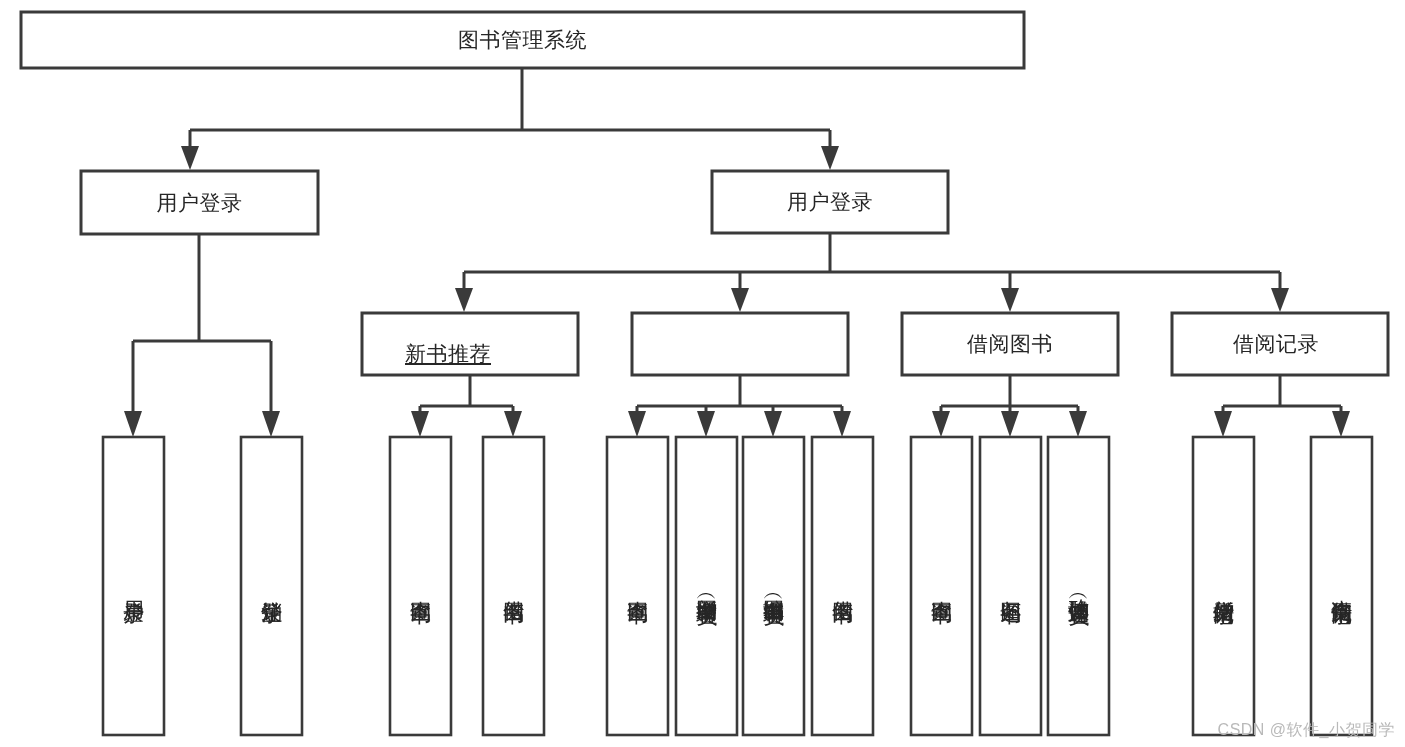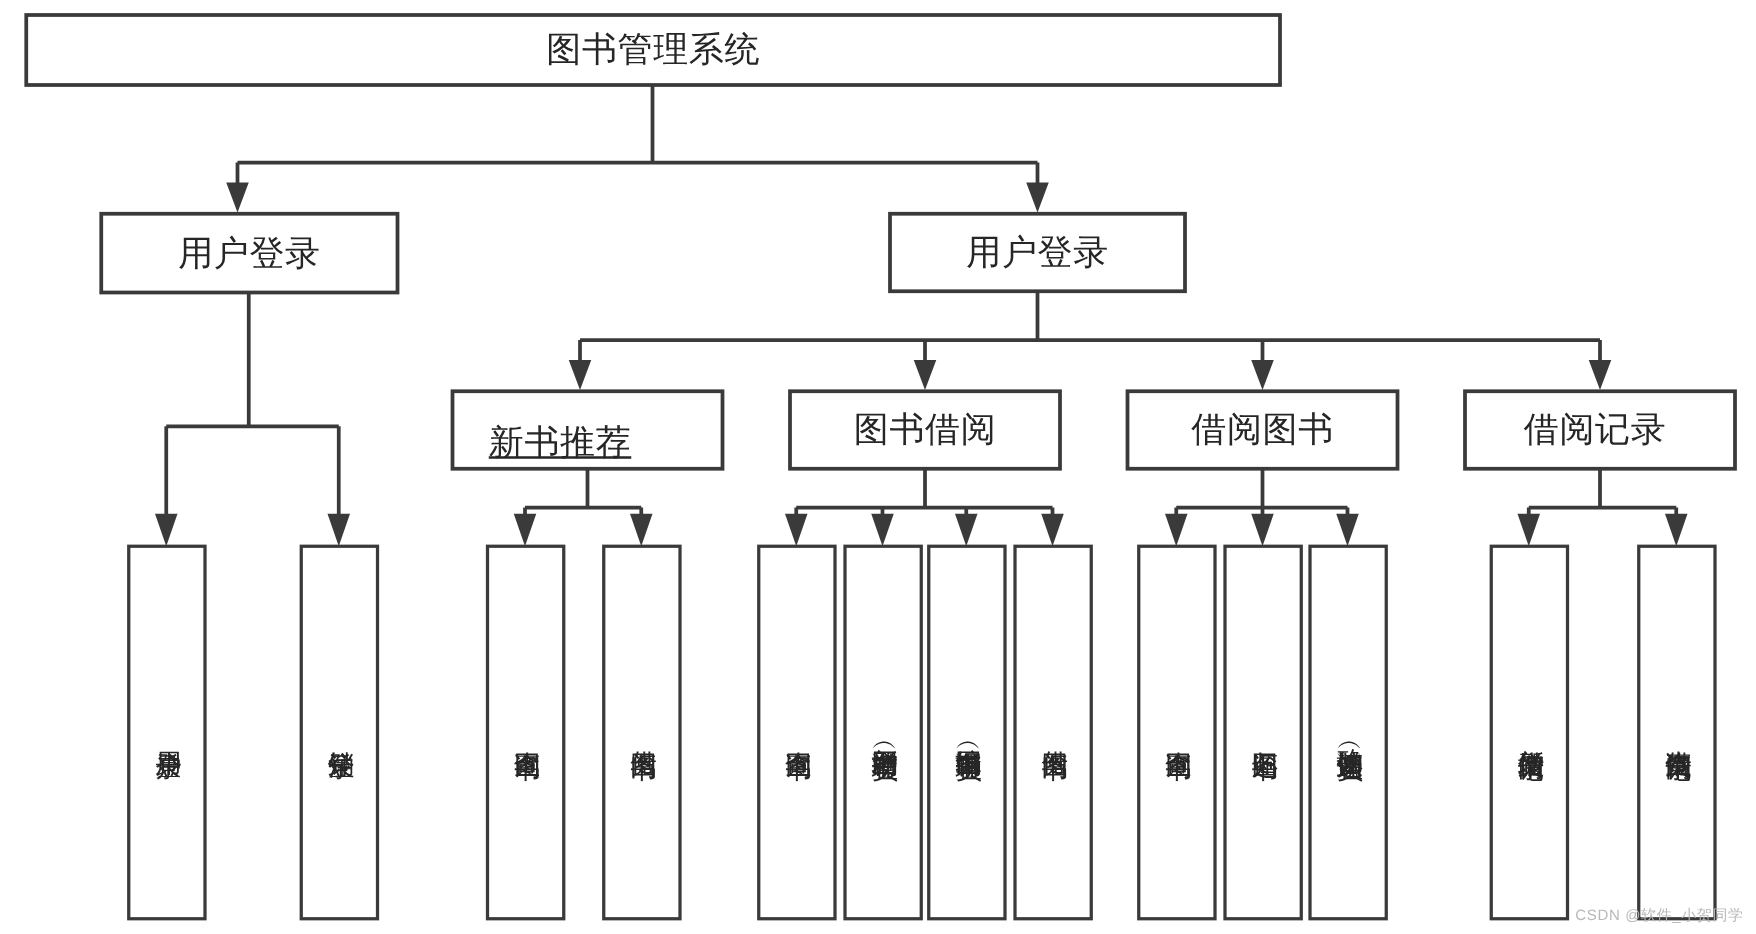--- a/index.html
+++ b/index.html
@@ -45,21 +45,21 @@
   .arrow-head {
     fill: #3a3a3a;
     stroke: none;
   }
   .node-label-h {
     position: absolute;
     display: flex;
     align-items: center;
     justify-content: center;
     color: #262626;
-    font-size: 28px;
+    font-size: 21px;
     line-height: 1.2;
     letter-spacing: 0.5px;
     white-space: nowrap;
     pointer-events: none;
   }
   .node-label-v {
     position: absolute;
     display: flex;
     align-items: center;
     justify-content: center;
@@ -69,21 +69,21 @@
     writing-mode: vertical-rl;
     text-orientation: upright;
     -webkit-text-orientation: upright;
     line-height: 1.08;
     pointer-events: none;
   }
   #watermark {
     position: absolute;
     right: 10px;
     bottom: 6px;
-    font-size: 12px;
+    font-size: 16px;
     color: #b9b9b9;
     letter-spacing: 0.5px;
     white-space: nowrap;
     font-family: "Liberation Sans", "DejaVu Sans", sans-serif;
   }
 </style>
 </head>
 <body>
 
 <div id="diagram-root">
@@ -193,21 +193,20 @@
   </svg>
 
   <div class="node-label-h" style="left:21px; top:12px; width:1003px; height:56px;">图书管理系统</div>
 
   <div class="node-label-h" style="left:81px; top:171px; width:237px; height:63px;">用户登录</div>
 
   <div class="node-label-h" style="left:712px; top:171px; width:236px; height:62px;">用户登录</div>
 
   <div class="node-label-h" style="left:362px; top:323px; width:172px; height:62px;text-decoration:underline;">新书推荐</div>
 
-  <div class="node-label-h" style="left:632px; top:313px; width:216px; height:62px;">图书借阅</div>
 
   <div class="node-label-h" style="left:902px; top:313px; width:216px; height:62px;">借阅图书</div>
 
   <div class="node-label-h" style="left:1172px; top:313px; width:208px; height:62px;">借阅记录</div>
 
   <div class="node-label-v" style="left:103px; top:437px; width:61px; height:298px;">用户登录</div>
   <div class="node-label-v" style="left:241px; top:437px; width:61px; height:298px;">注销登录</div>
 
   <div class="node-label-v" style="left:390px; top:437px; width:61px; height:298px;">查询图书</div>
   <div class="node-label-v" style="left:483px; top:437px; width:61px; height:298px;">借阅图书</div>

